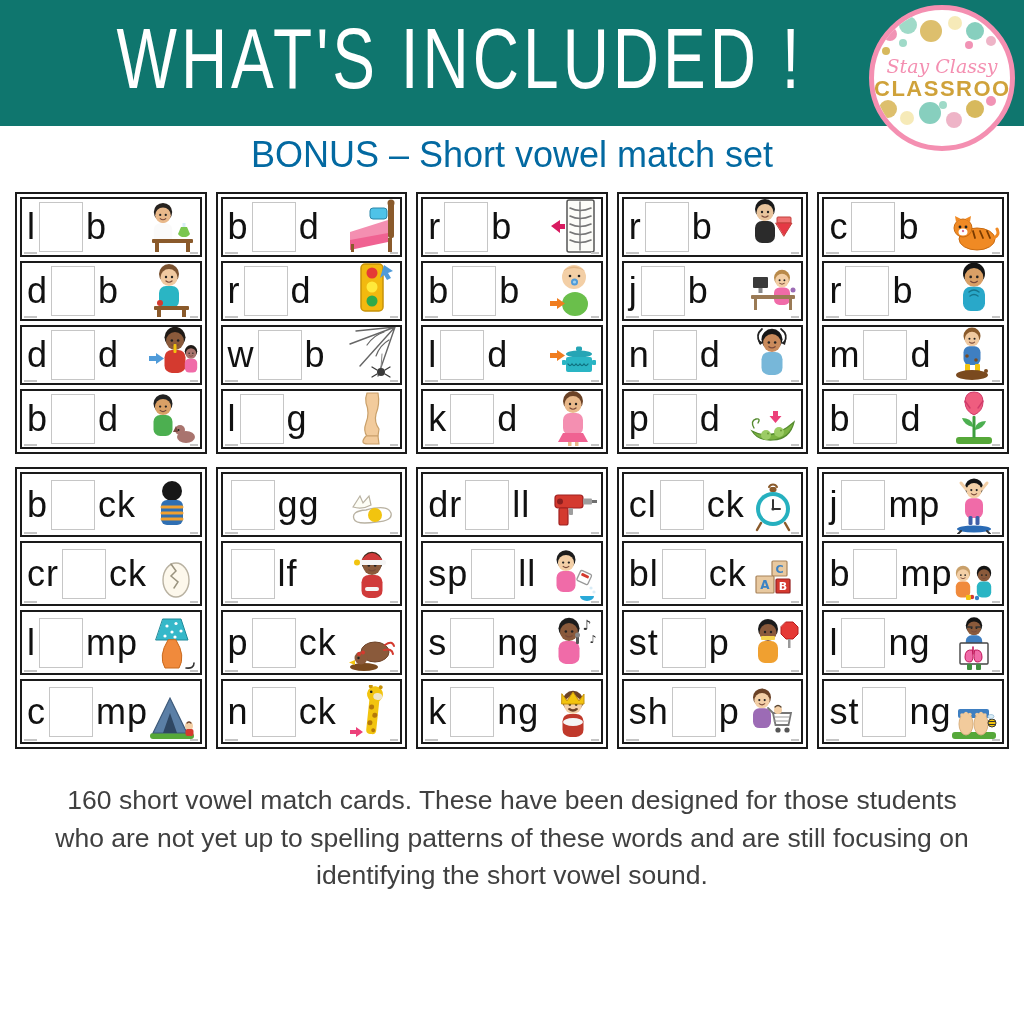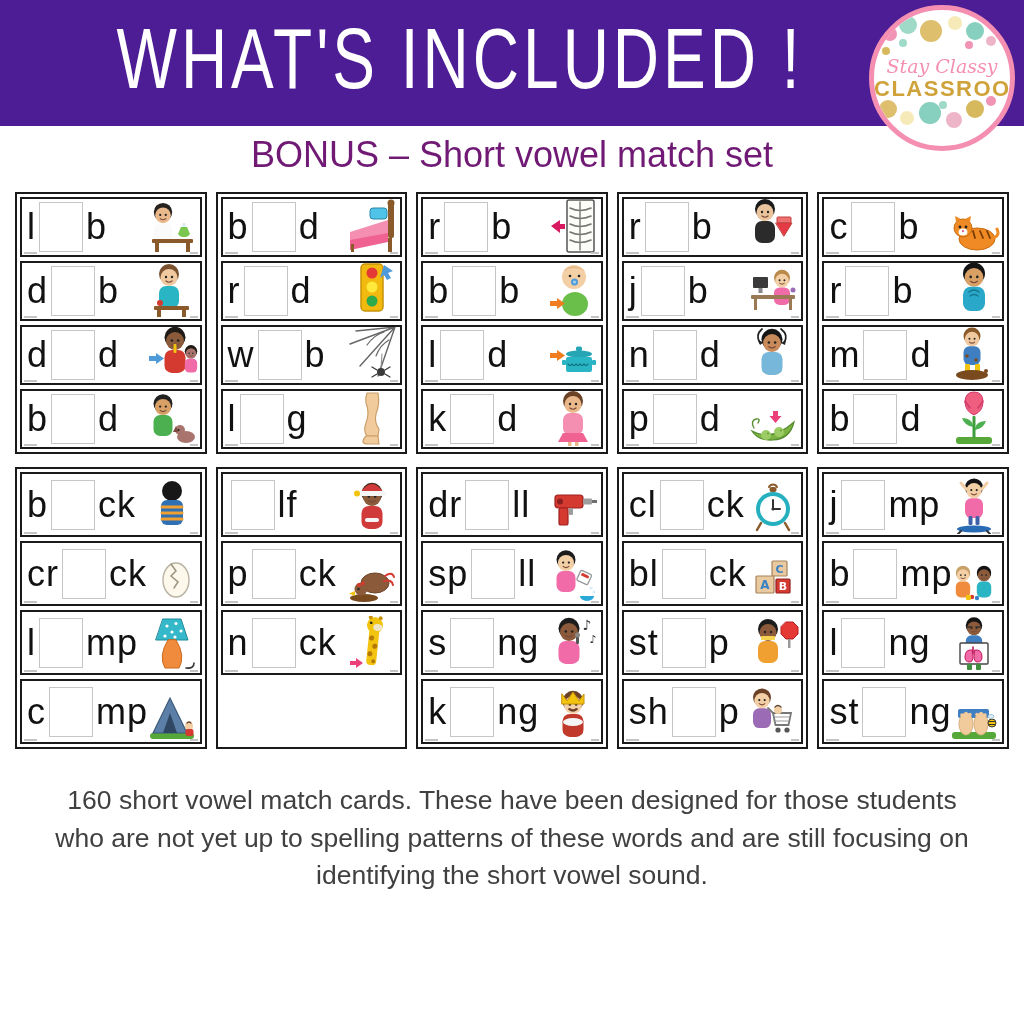--- a/index.html
+++ b/index.html
@@ -16,21 +16,21 @@
   .logo{position:absolute;top:5px;right:9px;width:136px;height:136px;border-radius:50%;
         background:#fff;border:5px solid #4d7c0f;z-index:3;overflow:hidden;}
   .logo-dots{position:absolute;inset:0;}
   .logo-dot{position:absolute;border-radius:50%;opacity:.75;}
   .logo-text{position:absolute;top:47px;left:0;right:0;text-align:center;line-height:1.05;}
   .logo-line1{font-family:"DejaVu Serif",serif;font-style:italic;font-size:19px;color:#F48FB1;}
   .logo-line2{font-size:22px;font-weight:bold;letter-spacing:1.5px;color:#CFA23A;}
 
   
   .subtitle{position:absolute;top:134px;left:0;width:1024px;text-align:center;
-            font-size:36px;color:#701a75;}
+            font-size:36px;color:#0369a1;}
 
   
   .grid{position:absolute;top:192px;left:15px;width:994px;}
   .section{display:flex;gap:9px;margin-bottom:13px;}
   .group{flex:1;border:2px solid #1a1a1a;background:#fff;padding:3px;
          display:flex;flex-direction:column;gap:4px;min-width:0;}
   .card{position:relative;border:2px solid #1a1a1a;background:#fff;
         display:flex;align-items:center;padding-left:5px;overflow:hidden;}
   .s1 .card{height:56px;}
   .s2 .card{height:61px;}
@@ -43,21 +43,21 @@
   
   .desc{position:absolute;top:782px;left:40px;width:944px;text-align:center;
         font-size:26.5px;line-height:1.42;color:#404040;}
   .desc p{margin:0 0 17px 0;}
 </style>
 </head>
 <body>
 
 <div class="page">
 
-  <div class="header" style="background: #4c1d95;">
+  <div class="header" style="background: #0f766e;">
     <div class="title" style="color: rgb(255, 255, 255);">WHAT'S INCLUDED !</div>
   </div>
 
   <div class="logo" style="border-color: rgb(244, 143, 177);">
     <div class="logo-dots">
         <span class="logo-dot" style="left: 9px; top: 17px; width: 14px; height: 14px; background: rgb(236, 111, 156);"></span>
         <span class="logo-dot" style="left: 25px; top: 6px; width: 18px; height: 18px; background: rgb(127, 205, 182);"></span>
         <span class="logo-dot" style="left: 46px; top: 10px; width: 22px; height: 22px; background: rgb(209, 169, 60);"></span>
         <span class="logo-dot" style="left: 74px; top: 6px; width: 14px; height: 14px; background: rgb(243, 227, 160);"></span>
         <span class="logo-dot" style="left: 92px; top: 12px; width: 18px; height: 18px; background: rgb(95, 191, 168);"></span>
@@ -517,20 +517,32 @@
               <path d="M39 38 q2 -2 4 0" fill="none" stroke="#6e4429" stroke-width="1.2" stroke-linecap="round"></path>
             </svg>
             <span class="mark"></span>
             <span class="mark r"></span>
           </div>
         </div>
         <div class="group">
           <div class="card">
             <span class="letters"></span>
             <span class="blank"></span>
+            <span class="letters">gg</span>
+            <svg class="clip" viewBox="0 0 48 56">
+              <path d="M5 29 l7 -11 l3 7 l6 -7 l2 9 q-9 5 -18 2 z" fill="#fdfdf5" stroke="#b9b2a2" stroke-width="1.2" stroke-linecap="round"></path>
+              <path d="M6 41 q-3 -8 12 -9 q22 -6 25 3 q2 8 -15 9 q-20 3 -22 -3 z" fill="#ffffff" stroke="#b9b2a2" stroke-width="1.3" stroke-linecap="round"></path>
+              <circle cx="27" cy="37" r="7" fill="#f2c40f"></circle>
+            </svg>
+            <span class="mark"></span>
+            <span class="mark r"></span>
+          </div>
+          <div class="card">
+            <span class="letters"></span>
+            <span class="blank"></span>
             <span class="letters">lf</span>
             <svg class="clip" viewBox="0 0 48 56">
               <g transform="translate(24 30) scale(1.05)">
                 <circle cx="0" cy="-14" r="10" fill="#3a2a1a"></circle>
                 <circle cx="0" cy="-10.5" r="8.5" fill="#8a5a3b"></circle>
                 <circle cx="-3" cy="-11" r="1.2" fill="#222"></circle>
                 <circle cx="3" cy="-11" r="1.2" fill="#222"></circle>
                 <path d="M-3 -7 q3 2.5 6 0" fill="none" stroke="#7a4a3a" stroke-width="1.2" stroke-linecap="round"></path>
                 <rect x="-10" y="-2" width="20" height="22" fill="#d03a3a" rx="7"></rect>
               </g>

